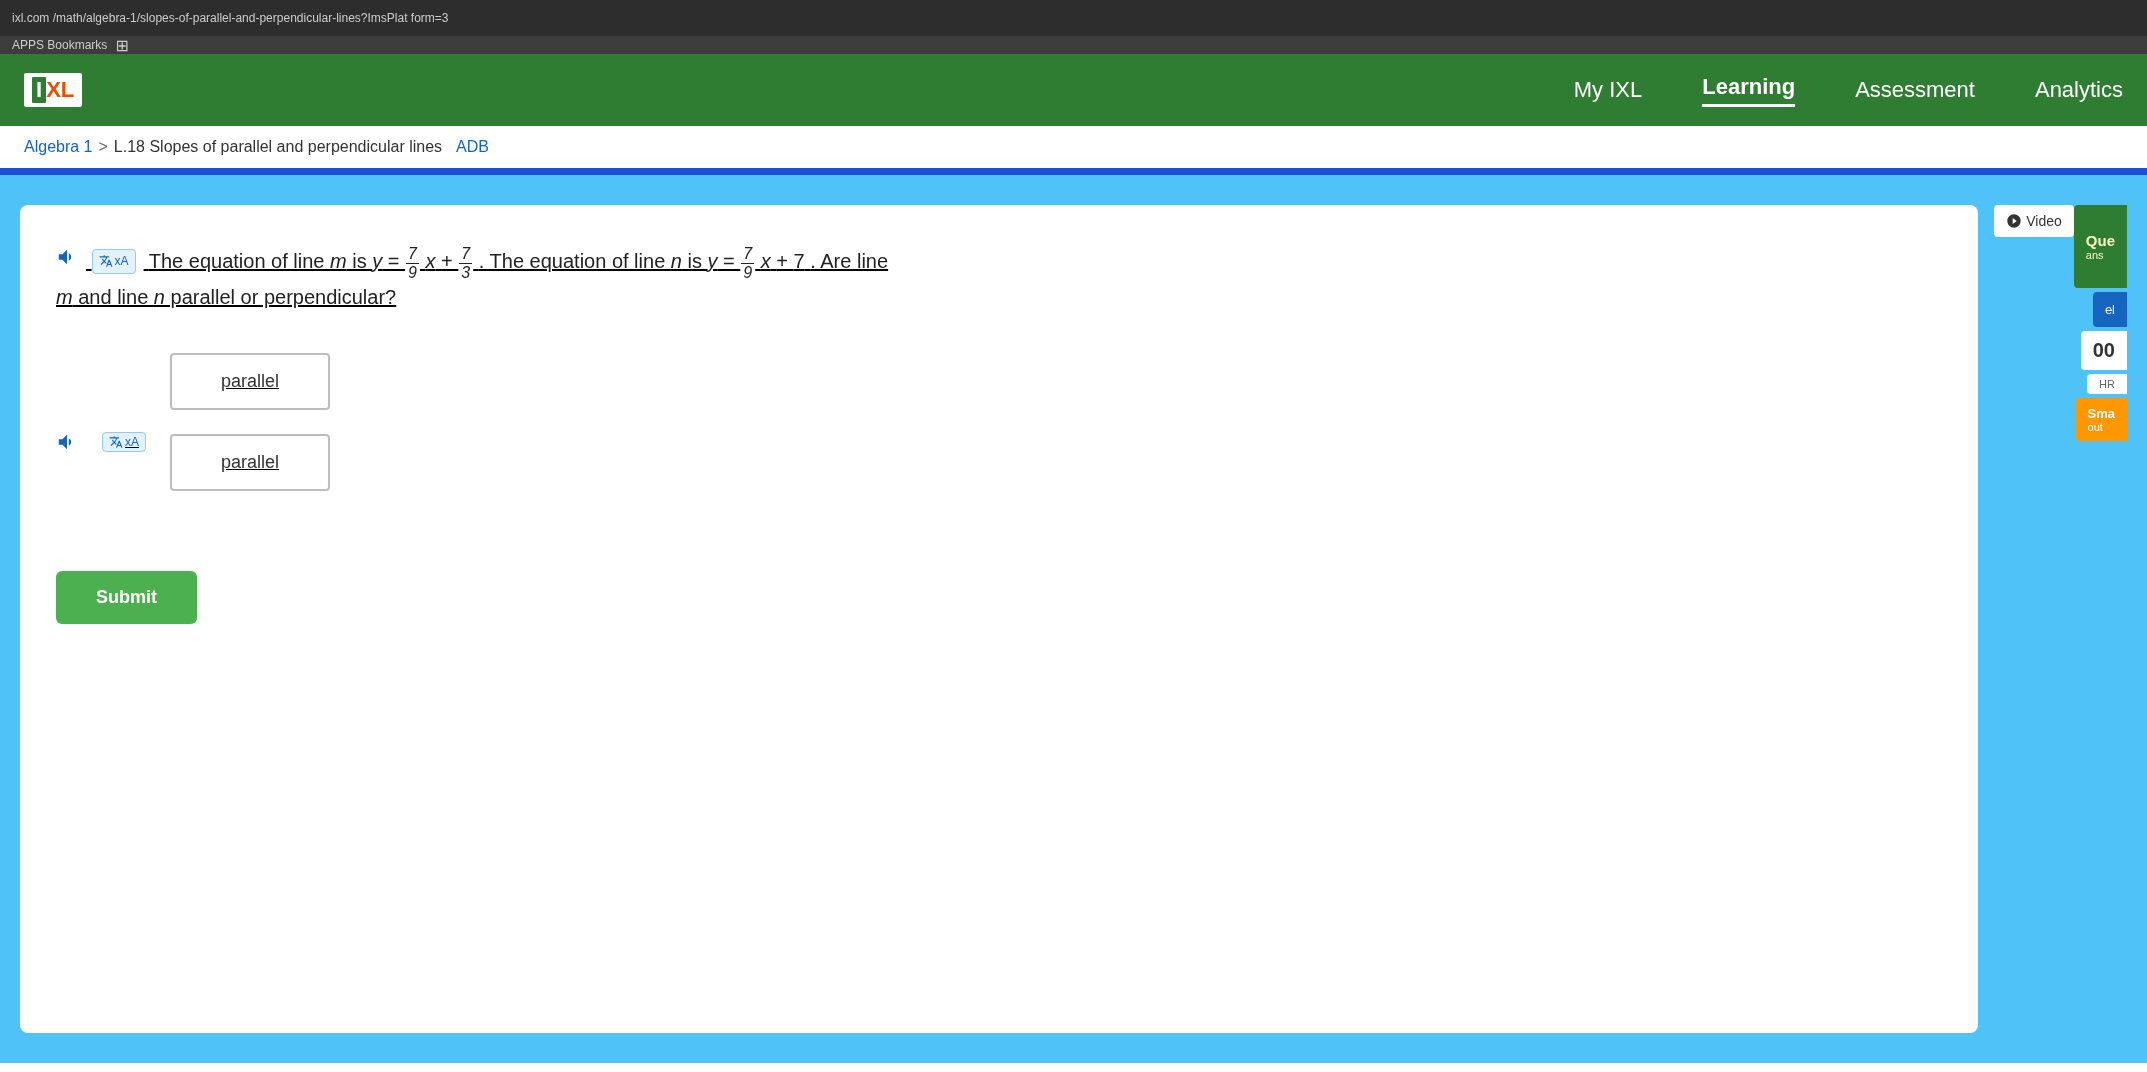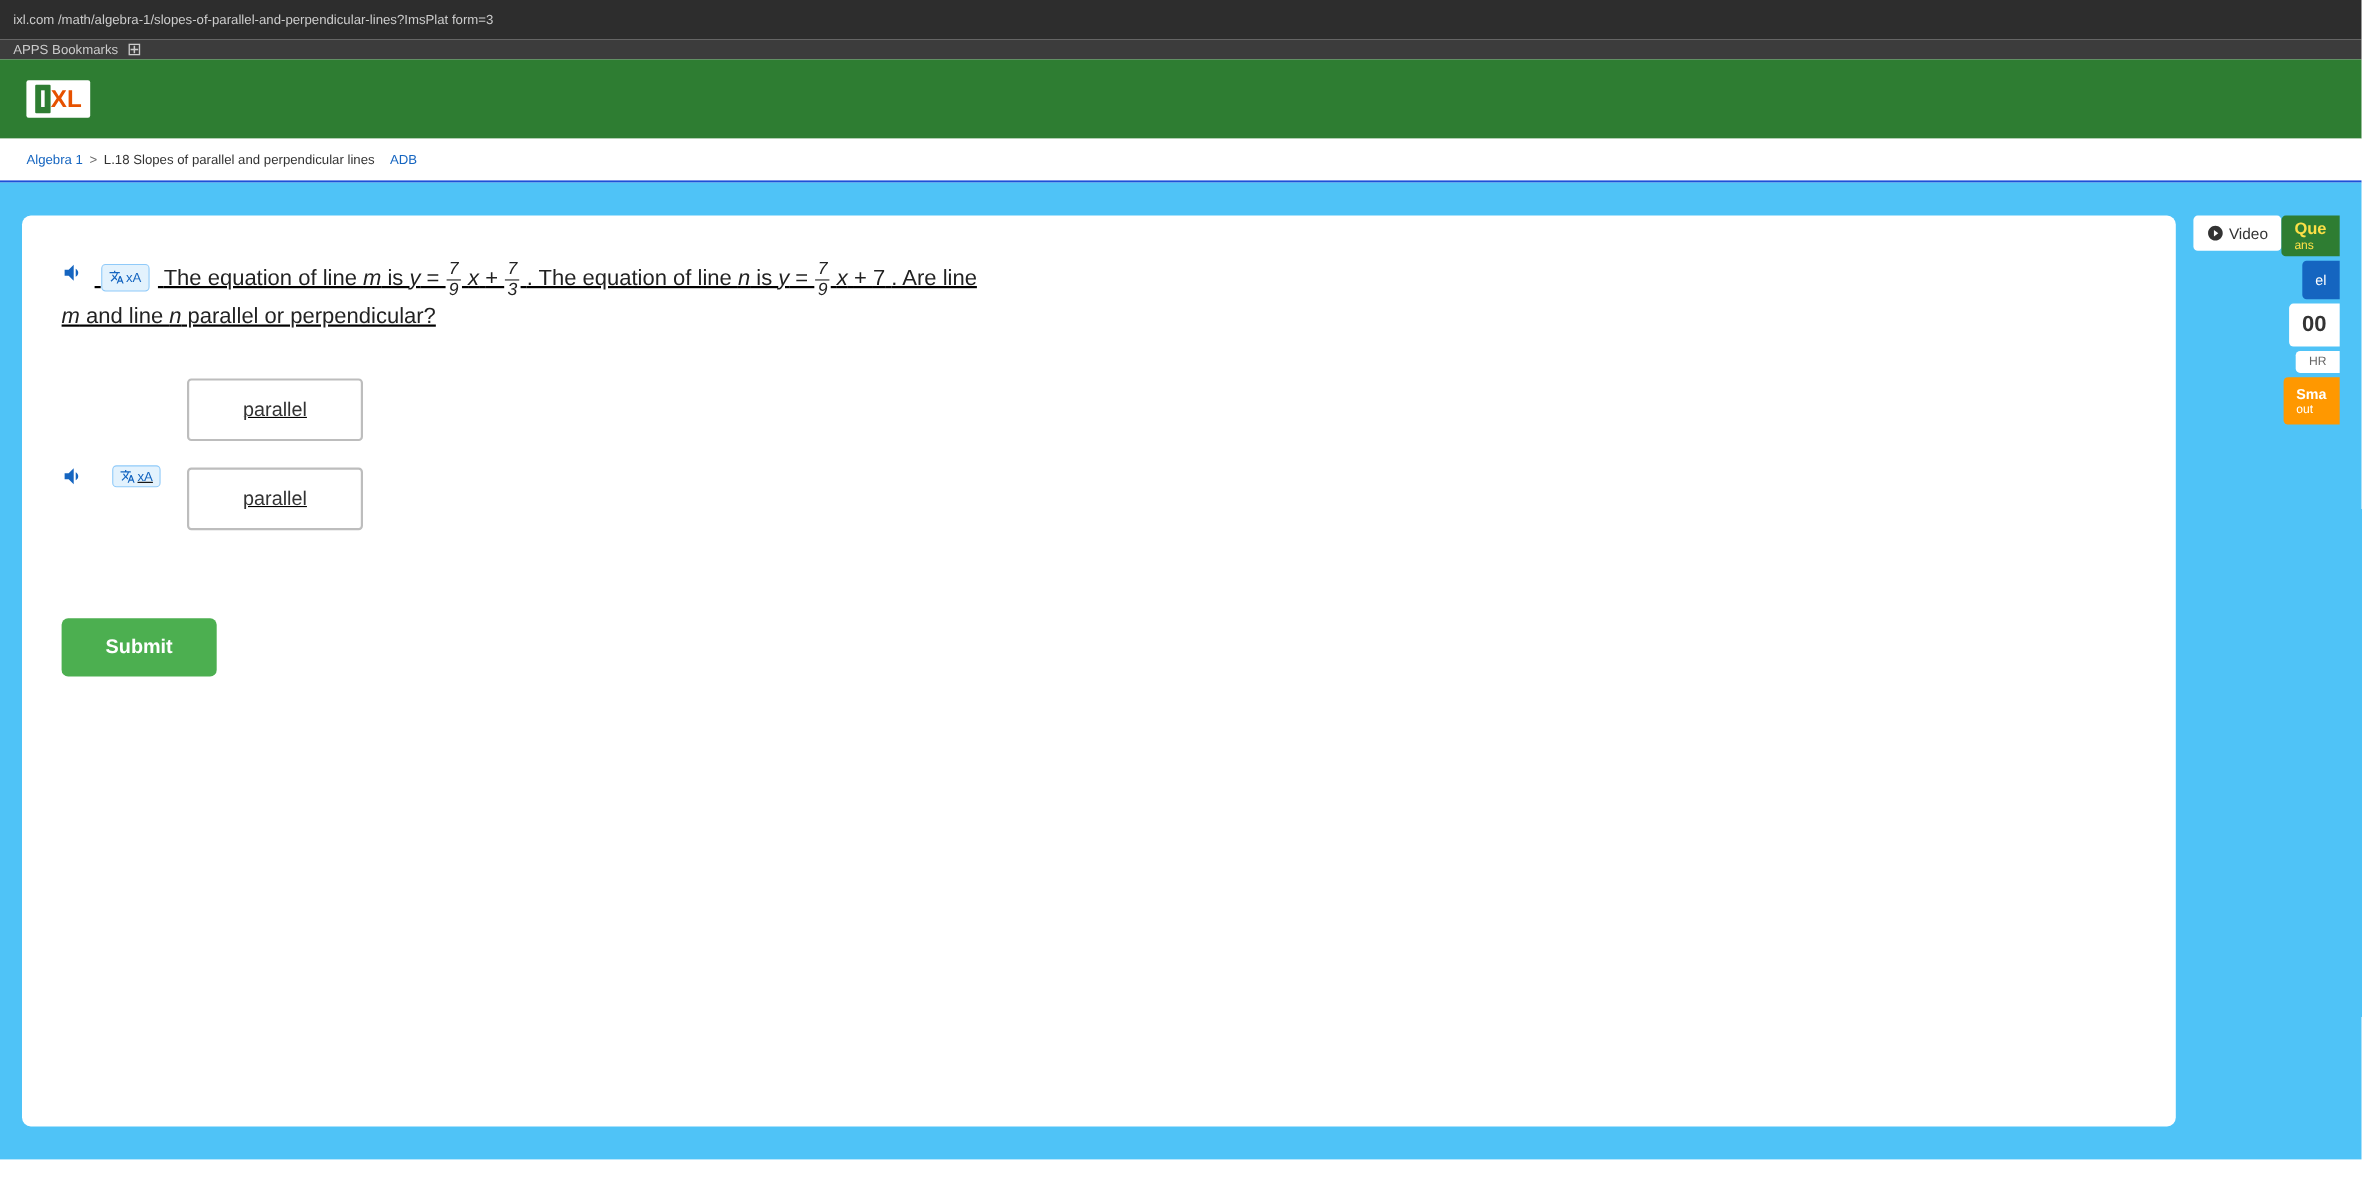--- a/index.html
+++ b/index.html
@@ -71,23 +71,23 @@
     .nav-link.active {
       font-weight: 600;
       border-bottom: 3px solid #fff;
       padding-bottom: 4px;
     }
 
     
     .breadcrumb-bar {
       background: #fff;
       padding: 12px 24px;
-      font-size: 12px;
+      font-size: 16px;
       color: #333;
-      border-bottom: 2px solid #1d4ed8;
+      border-bottom: 7px solid #1d4ed8;
       display: flex;
       align-items: center;
       gap: 6px;
     }
     .breadcrumb-link {
       color: #1565c0;
       cursor: pointer;
       text-decoration: none;
     }
     .breadcrumb-sep { color: #666; }
@@ -120,23 +120,23 @@
       font-size: 14px;
       color: #333;
       display: flex;
       align-items: center;
       gap: 4px;
       cursor: pointer;
       white-space: nowrap;
     }
     .que-btn {
       background: #2e7d32;
-      color: #fde047;
-      border-radius: 4px 0 0 4px;
-      padding: 4px 12px;
+      color: #fef9c3;
+      border-radius: 4px 0 0 4px;
+      padding: 27px 12px;
       font-size: 14px;
       cursor: pointer;
       white-space: nowrap;
     }
     .el-btn {
       background: #1565c0;
       color: #fff;
       border-radius: 4px 0 0 4px;
       padding: 10px 12px;
       font-size: 13px;
@@ -263,20 +263,26 @@
 </div>
 <div class="browser-bookmarks">
   <span>APPS Bookmarks</span>
   <span style="font-size:16px;">⊞</span>
 </div>
 
 <nav class="nav-bar">
   <div class="logo-box">
     <span class="logo-i">I</span>
       <span class="logo-xl">XL</span>
+  </div>
+  <div class="nav-links">
+    <a class="nav-link" href="#">My IXL</a>
+    <a class="nav-link active" href="#">Learning</a>
+    <a class="nav-link" href="#">Assessment</a>
+    <a class="nav-link" href="#">Analytics</a>
   </div>
 </nav>
 
 <div class="breadcrumb-bar">
   <a class="breadcrumb-link" href="#">Algebra 1</a>
   <span class="breadcrumb-sep">&gt;</span>
   <span class="breadcrumb-current">L.18 Slopes of parallel and perpendicular lines</span>
   <span class="breadcrumb-code">ADB</span>
 </div>
 

